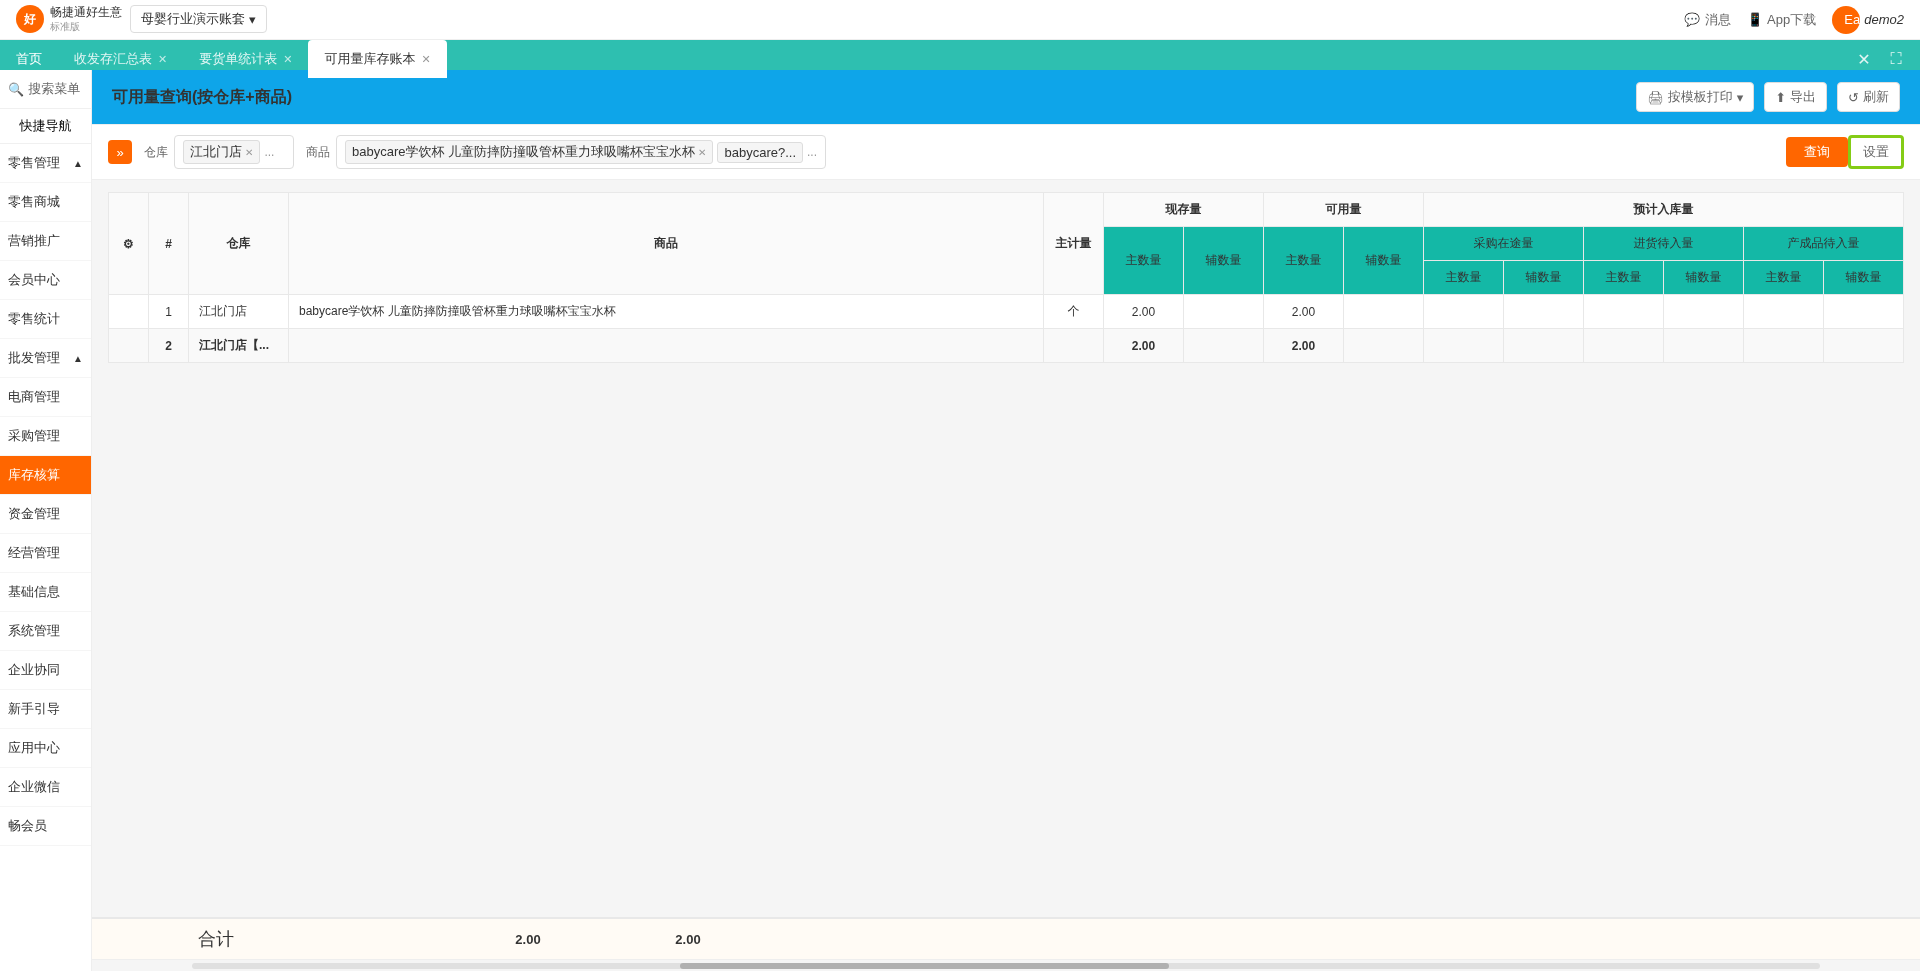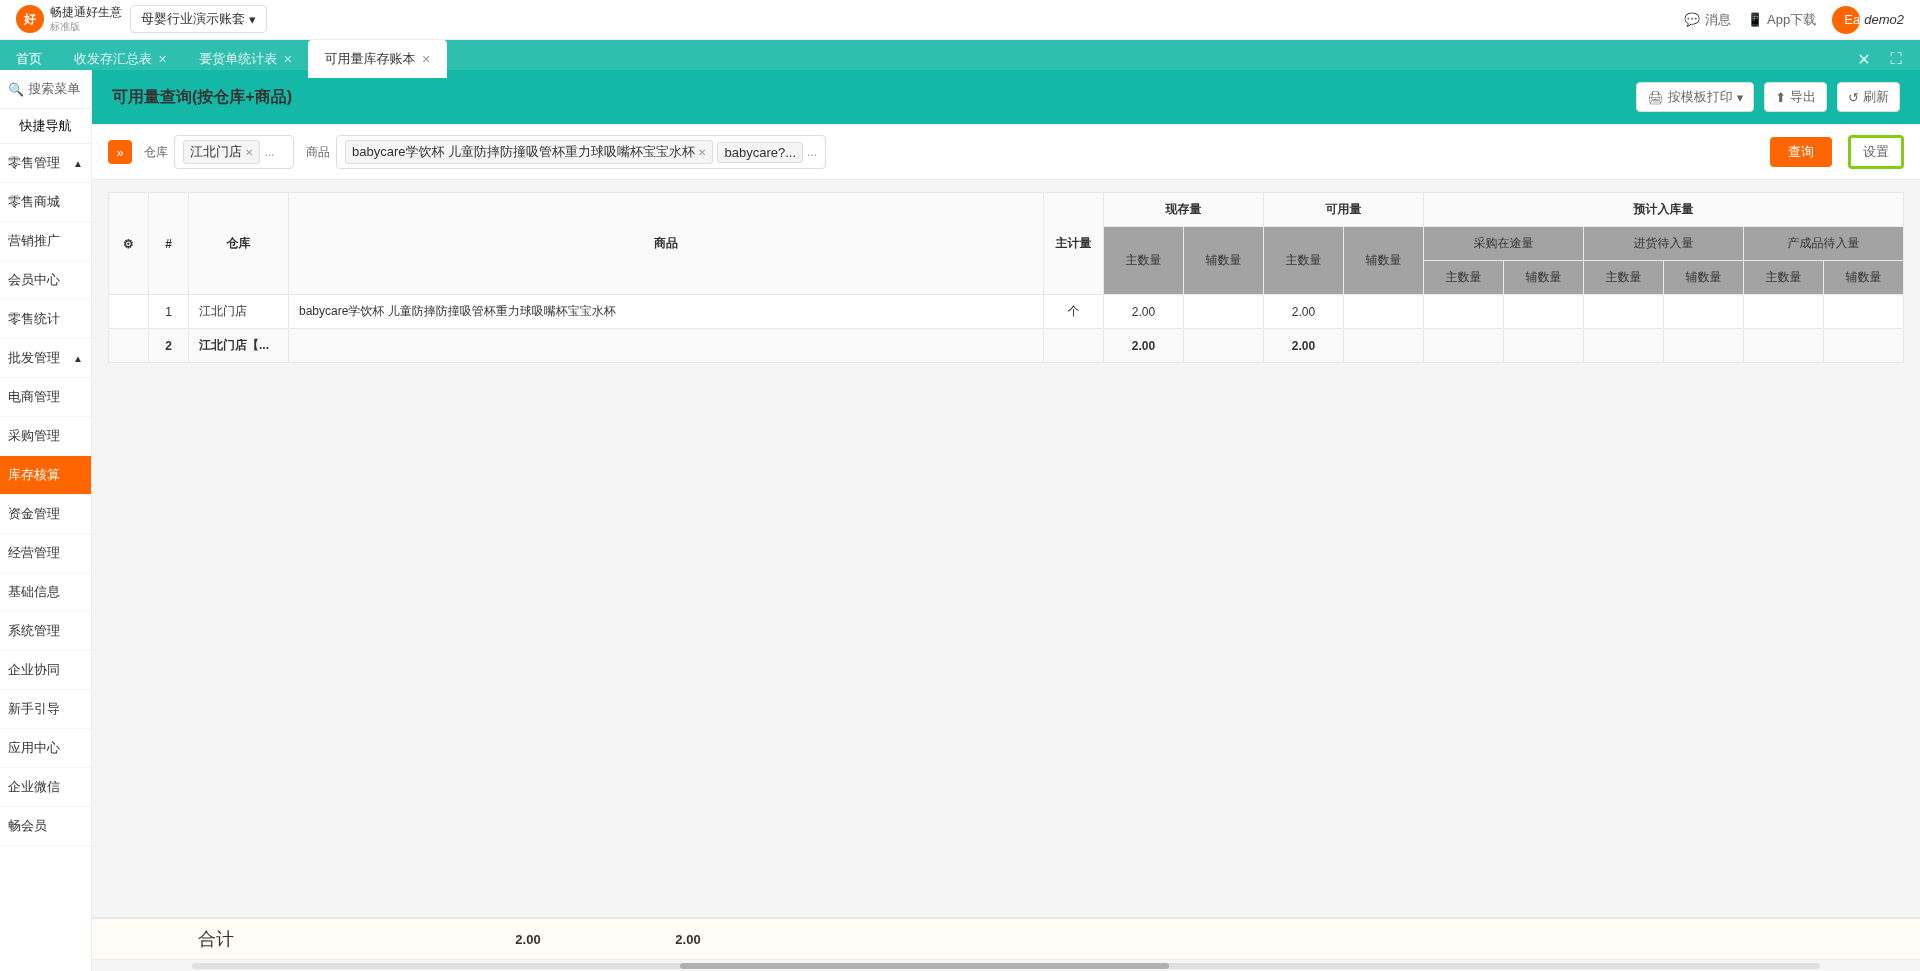--- a/index.html
+++ b/index.html
@@ -185,21 +185,21 @@
     .content-area {
       flex: 1;
       display: flex;
       flex-direction: column;
       overflow: hidden;
       background: #f5f5f5;
     }
 
     
     .page-header {
-      background: #14b8a6;
+      background: #0ea5e9;
       padding: 12px 20px 0 20px;
       display: flex;
       align-items: center;
       justify-content: space-between;
       flex-shrink: 0;
       border-bottom: 1px solid #eee;
     }
     .page-title {
       font-size: 16px;
       font-weight: 600;
@@ -302,21 +302,21 @@
       display: flex;
       align-items: center;
       gap: 3px;
     }
     .filter-tag .close { color: #999; cursor: pointer; font-size: 10px; }
     .filter-ellipsis { color: #999; font-size: 12px; cursor: pointer; }
     .filter-actions {
       margin-left: auto;
       display: flex;
       align-items: center;
-      gap: 16px;
+      gap: 0;
       padding-left: 15px;
     }
     .btn-query {
       padding: 6px 18px;
       background: #ff6600;
       color: white;
       border: none;
       border-radius: 4px;
       cursor: pointer;
       font-size: 13px;
@@ -337,21 +337,21 @@
       overflow: auto;
       padding: 12px 16px;
     }
     .data-table {
       width: 100%;
       border-collapse: collapse;
       background: white;
       border: 1px solid #e8e8e8;
     }
     .data-table th {
-      background: #a3a3a3;
+      background: #14b8a6;
       padding: 8px 10px;
       text-align: center;
       color: #333;
       font-weight: 500;
       border: 1px solid #e8e8e8;
       font-size: 12px;
       white-space: nowrap;
     }
     .data-table td {
       padding: 8px 10px;

